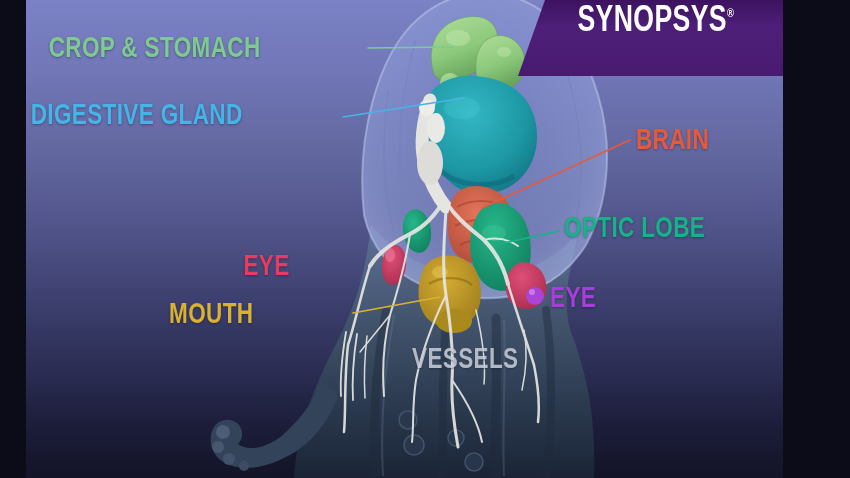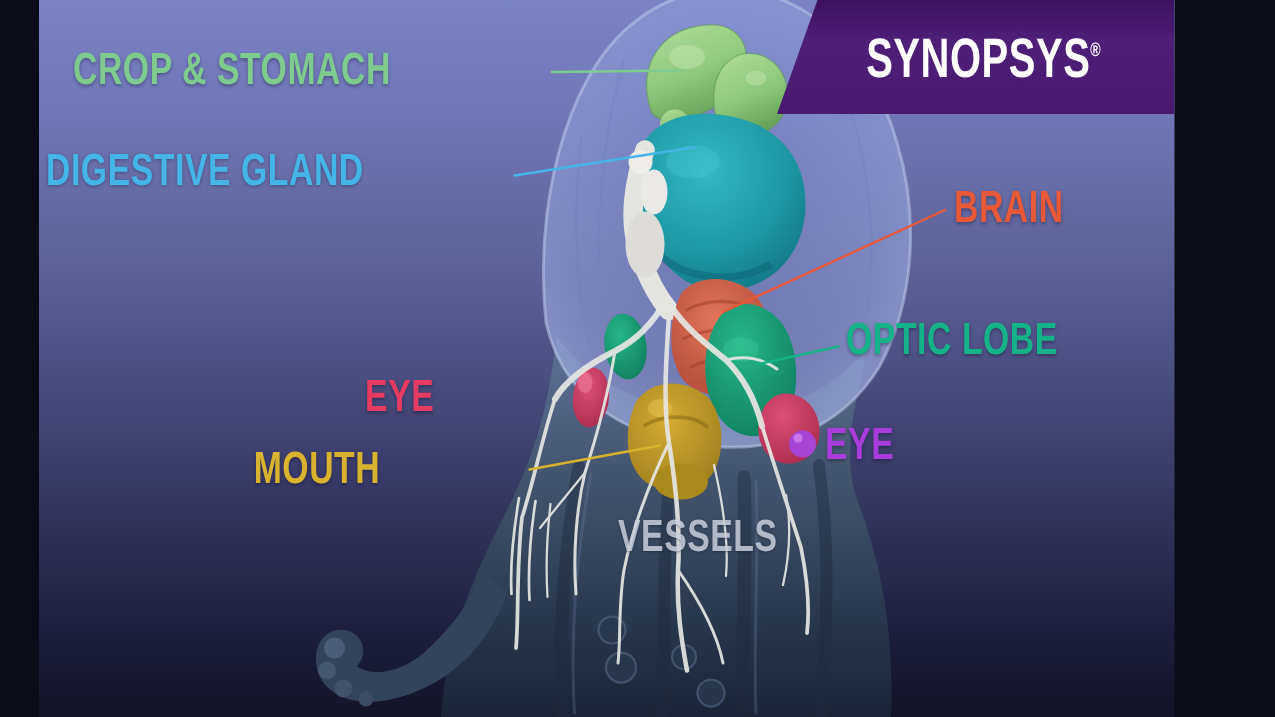--- a/index.html
+++ b/index.html
@@ -27,21 +27,21 @@
   .lbl-eye-l{color:#e73b62; right:493px; top:250px;}
   .lbl-eye-r{color:#a93ddb; left:524px; top:282px;}
   .lbl-mouth{color:#d9b32f; right:530px; top:298px;}
   .lbl-vessels{color:#c9ced9; left:386px; top:343px; opacity:.85;
     text-shadow:0 1px 2px rgba(20,25,40,.5);}
   
   .banner{
     position:absolute; top:0; right:0; width:265px; height:76px;
     background:linear-gradient(180deg,#3c1260 0%, #4d1f78 35%, #481a70 100%);
     clip-path:polygon(27px 0, 100% 0, 100% 100%, 0 100%);
-    display:flex; align-items:center; justify-content:center;
+    display:flex; align-items:flex-start; justify-content:center;
   }
   .logo{
     color:#ffffff; font-weight:700; font-size:37px; line-height:1;
     transform:scaleX(0.72); transform-origin:50% 50%;
     letter-spacing:0.5px; padding-left:14px;
   }
   .logo .reg{font-size:13px; vertical-align:14px; letter-spacing:0;}
 </style>
 </head>
 <body>

